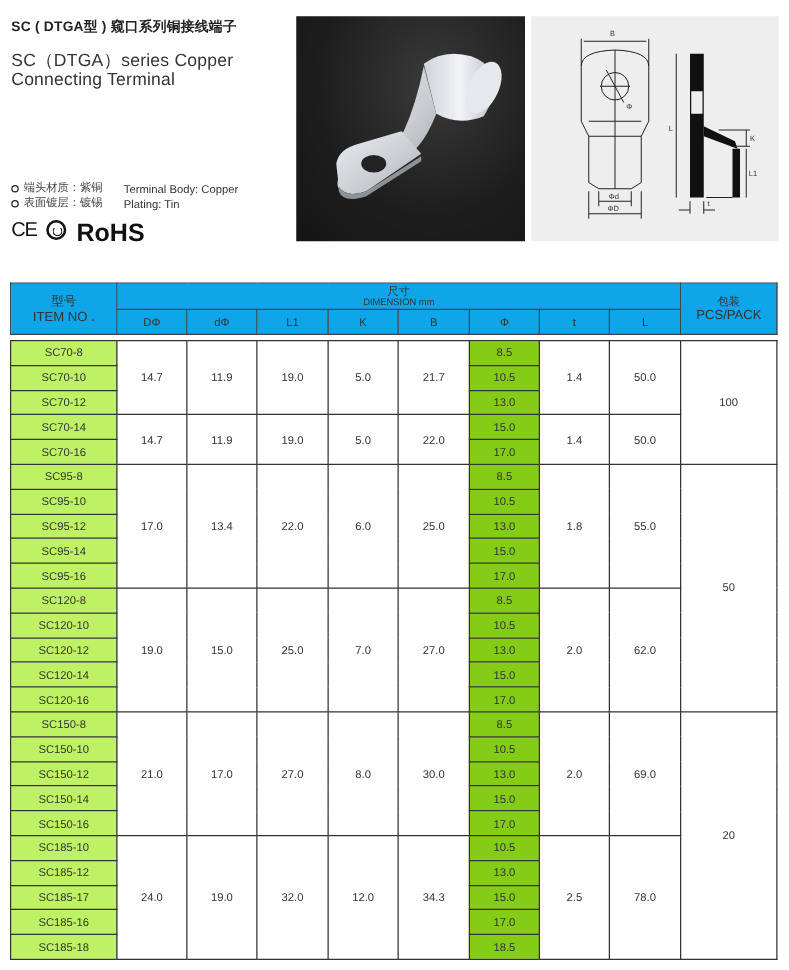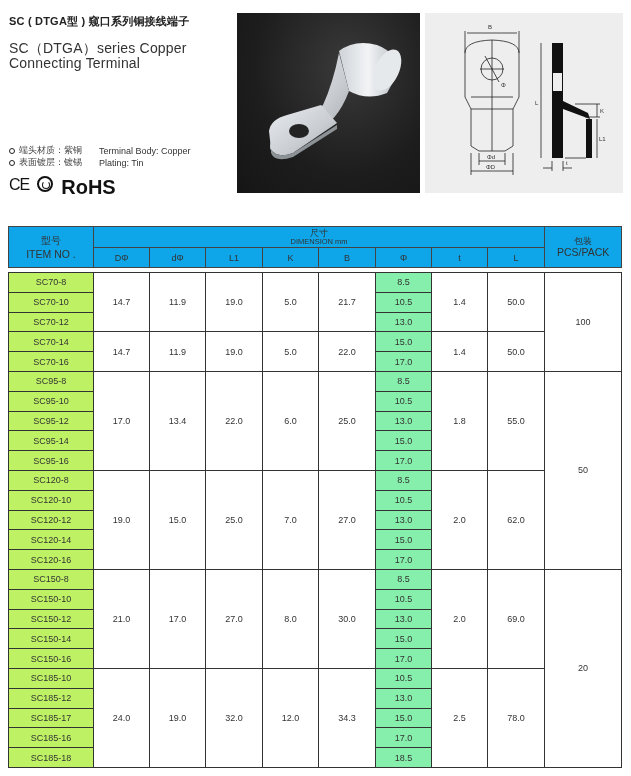--- a/index.html
+++ b/index.html
@@ -25,21 +25,21 @@
 
   .drawing { position: absolute; left: 425px; top: 13px; width: 198px; height: 180px; background: #eeeeee; }
   .drawing svg { width: 100%; height: 100%; }
 
   table.spec-table { position: absolute; left: 8px; border-collapse: collapse; table-layout: fixed; font-size: 9px; color: #333; }
   .head { top: 226px; width: 613px; }
   .head td { border: 1px solid #444; background: #0ea5e9; text-align: center; vertical-align: middle; }
   .body { top: 272px; width: 613px; }
   .body td { border: 1px solid #333; text-align: center; vertical-align: middle; height: 19.8px; background: #fff; }
   .body td.item { background: #bef264; }
-  .body td.phi { background: #86efac; }
+  .body td.phi { background: #84cc16; }
   .dim-title { font-size: 9px; line-height: 9px; }
   .dim-sub { font-size: 7.5px; line-height: 8px; }
   .hitem-zh { font-size: 10px; }
   .hitem-en { font-size: 10.5px; }
 </style>
 </head>
 <body>
 
 <div class="title-zh">SC ( DTGA型 ) 窥口系列铜接线端子</div>
 <div class="title-en">

